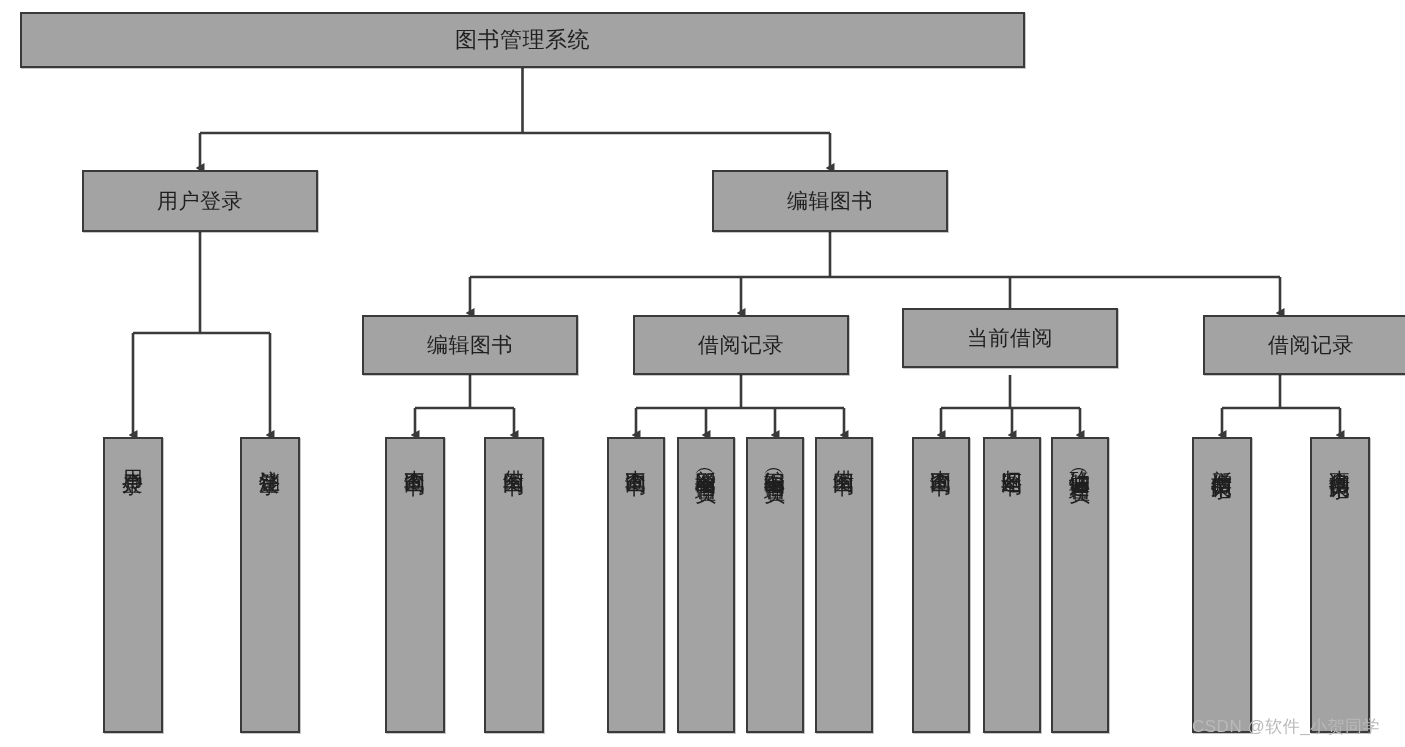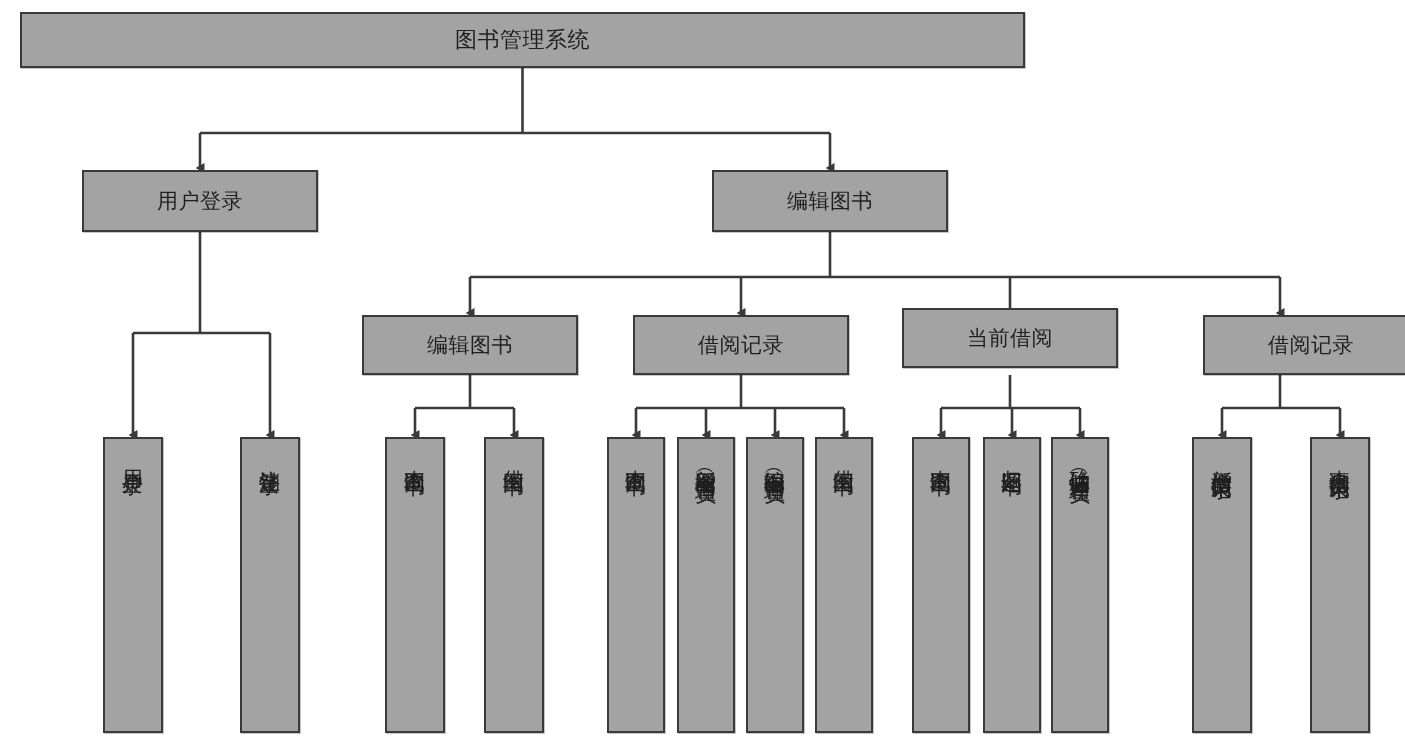--- a/index.html
+++ b/index.html
@@ -172,13 +172,14 @@
         <span class="node-label">确认归还（管理员）</span>
       </div>
       <div class="node vertical" style="left: 1192px; top: 437px; width: 60px; height: 296px;">
         <span class="node-label">新增借阅记录</span>
       </div>
       <div class="node vertical" style="left: 1310px; top: 437px; width: 60px; height: 296px;">
         <span class="node-label">查询借阅记录</span>
       </div>
     </div>
 
+  <div class="watermark" style="left:1192px; top:715px;">CSDN @软件_小贺同学</div>
 </div>
 
 </body></html>

